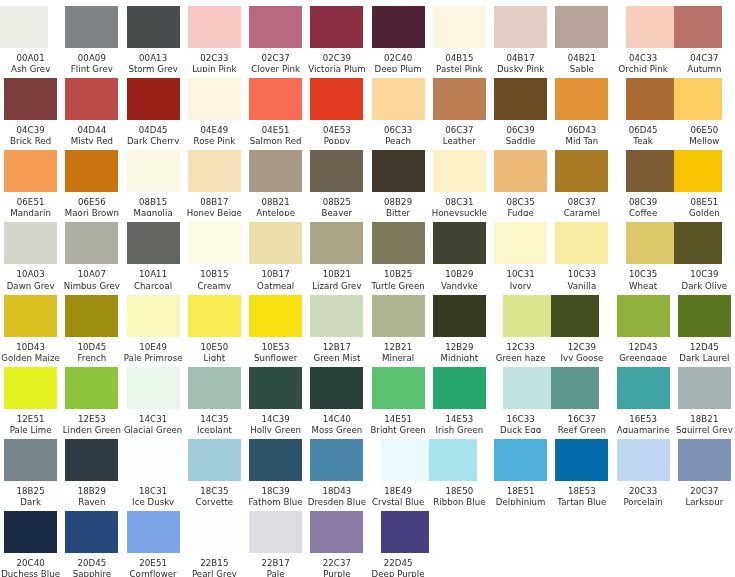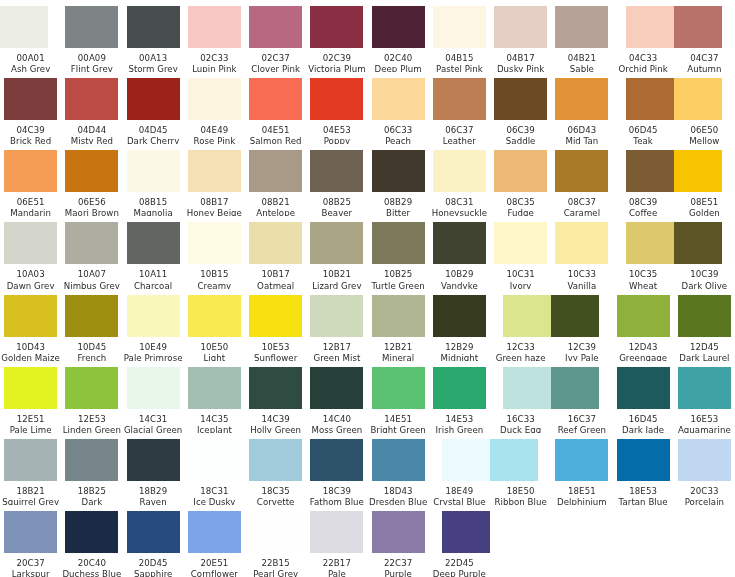--- a/index.html
+++ b/index.html
@@ -475,21 +475,21 @@
       <div class="swatch" style="background-color: rgb(219, 229, 141);"></div>
       <div class="labels">
         <div class="code">12C33</div>
         <div class="name">Green haze</div>
       </div>
     </div>
     <div class="cell edge-left">
       <div class="swatch" style="background-color: rgb(66, 80, 31);"></div>
       <div class="labels">
         <div class="code">12C39</div>
-        <div class="name">Ivy Pale</div>
+        <div class="name">Ivy Goose</div>
       </div>
     </div>
     <div class="cell">
       <div class="swatch" style="background-color: rgb(143, 177, 60);"></div>
       <div class="labels">
         <div class="code">12D43</div>
         <div class="name">Greengage</div>
       </div>
     </div>
     <div class="cell">
@@ -563,27 +563,20 @@
       </div>
     </div>
     <div class="cell edge-left">
       <div class="swatch" style="background-color: rgb(93, 150, 141);"></div>
       <div class="labels">
         <div class="code">16C37</div>
         <div class="name">Reef Green</div>
       </div>
     </div>
     <div class="cell">
-      <div class="swatch" style="background-color: rgb(28, 90, 94);"></div>
-      <div class="labels">
-        <div class="code">16D45</div>
-        <div class="name">Dark Jade</div>
-      </div>
-    </div>
-    <div class="cell">
       <div class="swatch" style="background-color: rgb(63, 163, 165);"></div>
       <div class="labels">
         <div class="code">16E53</div>
         <div class="name">Aquamarine</div>
       </div>
     </div>
     <div class="cell">
       <div class="swatch" style="background-color: rgb(165, 179, 180);"></div>
       <div class="labels">
         <div class="code">18B21</div>

